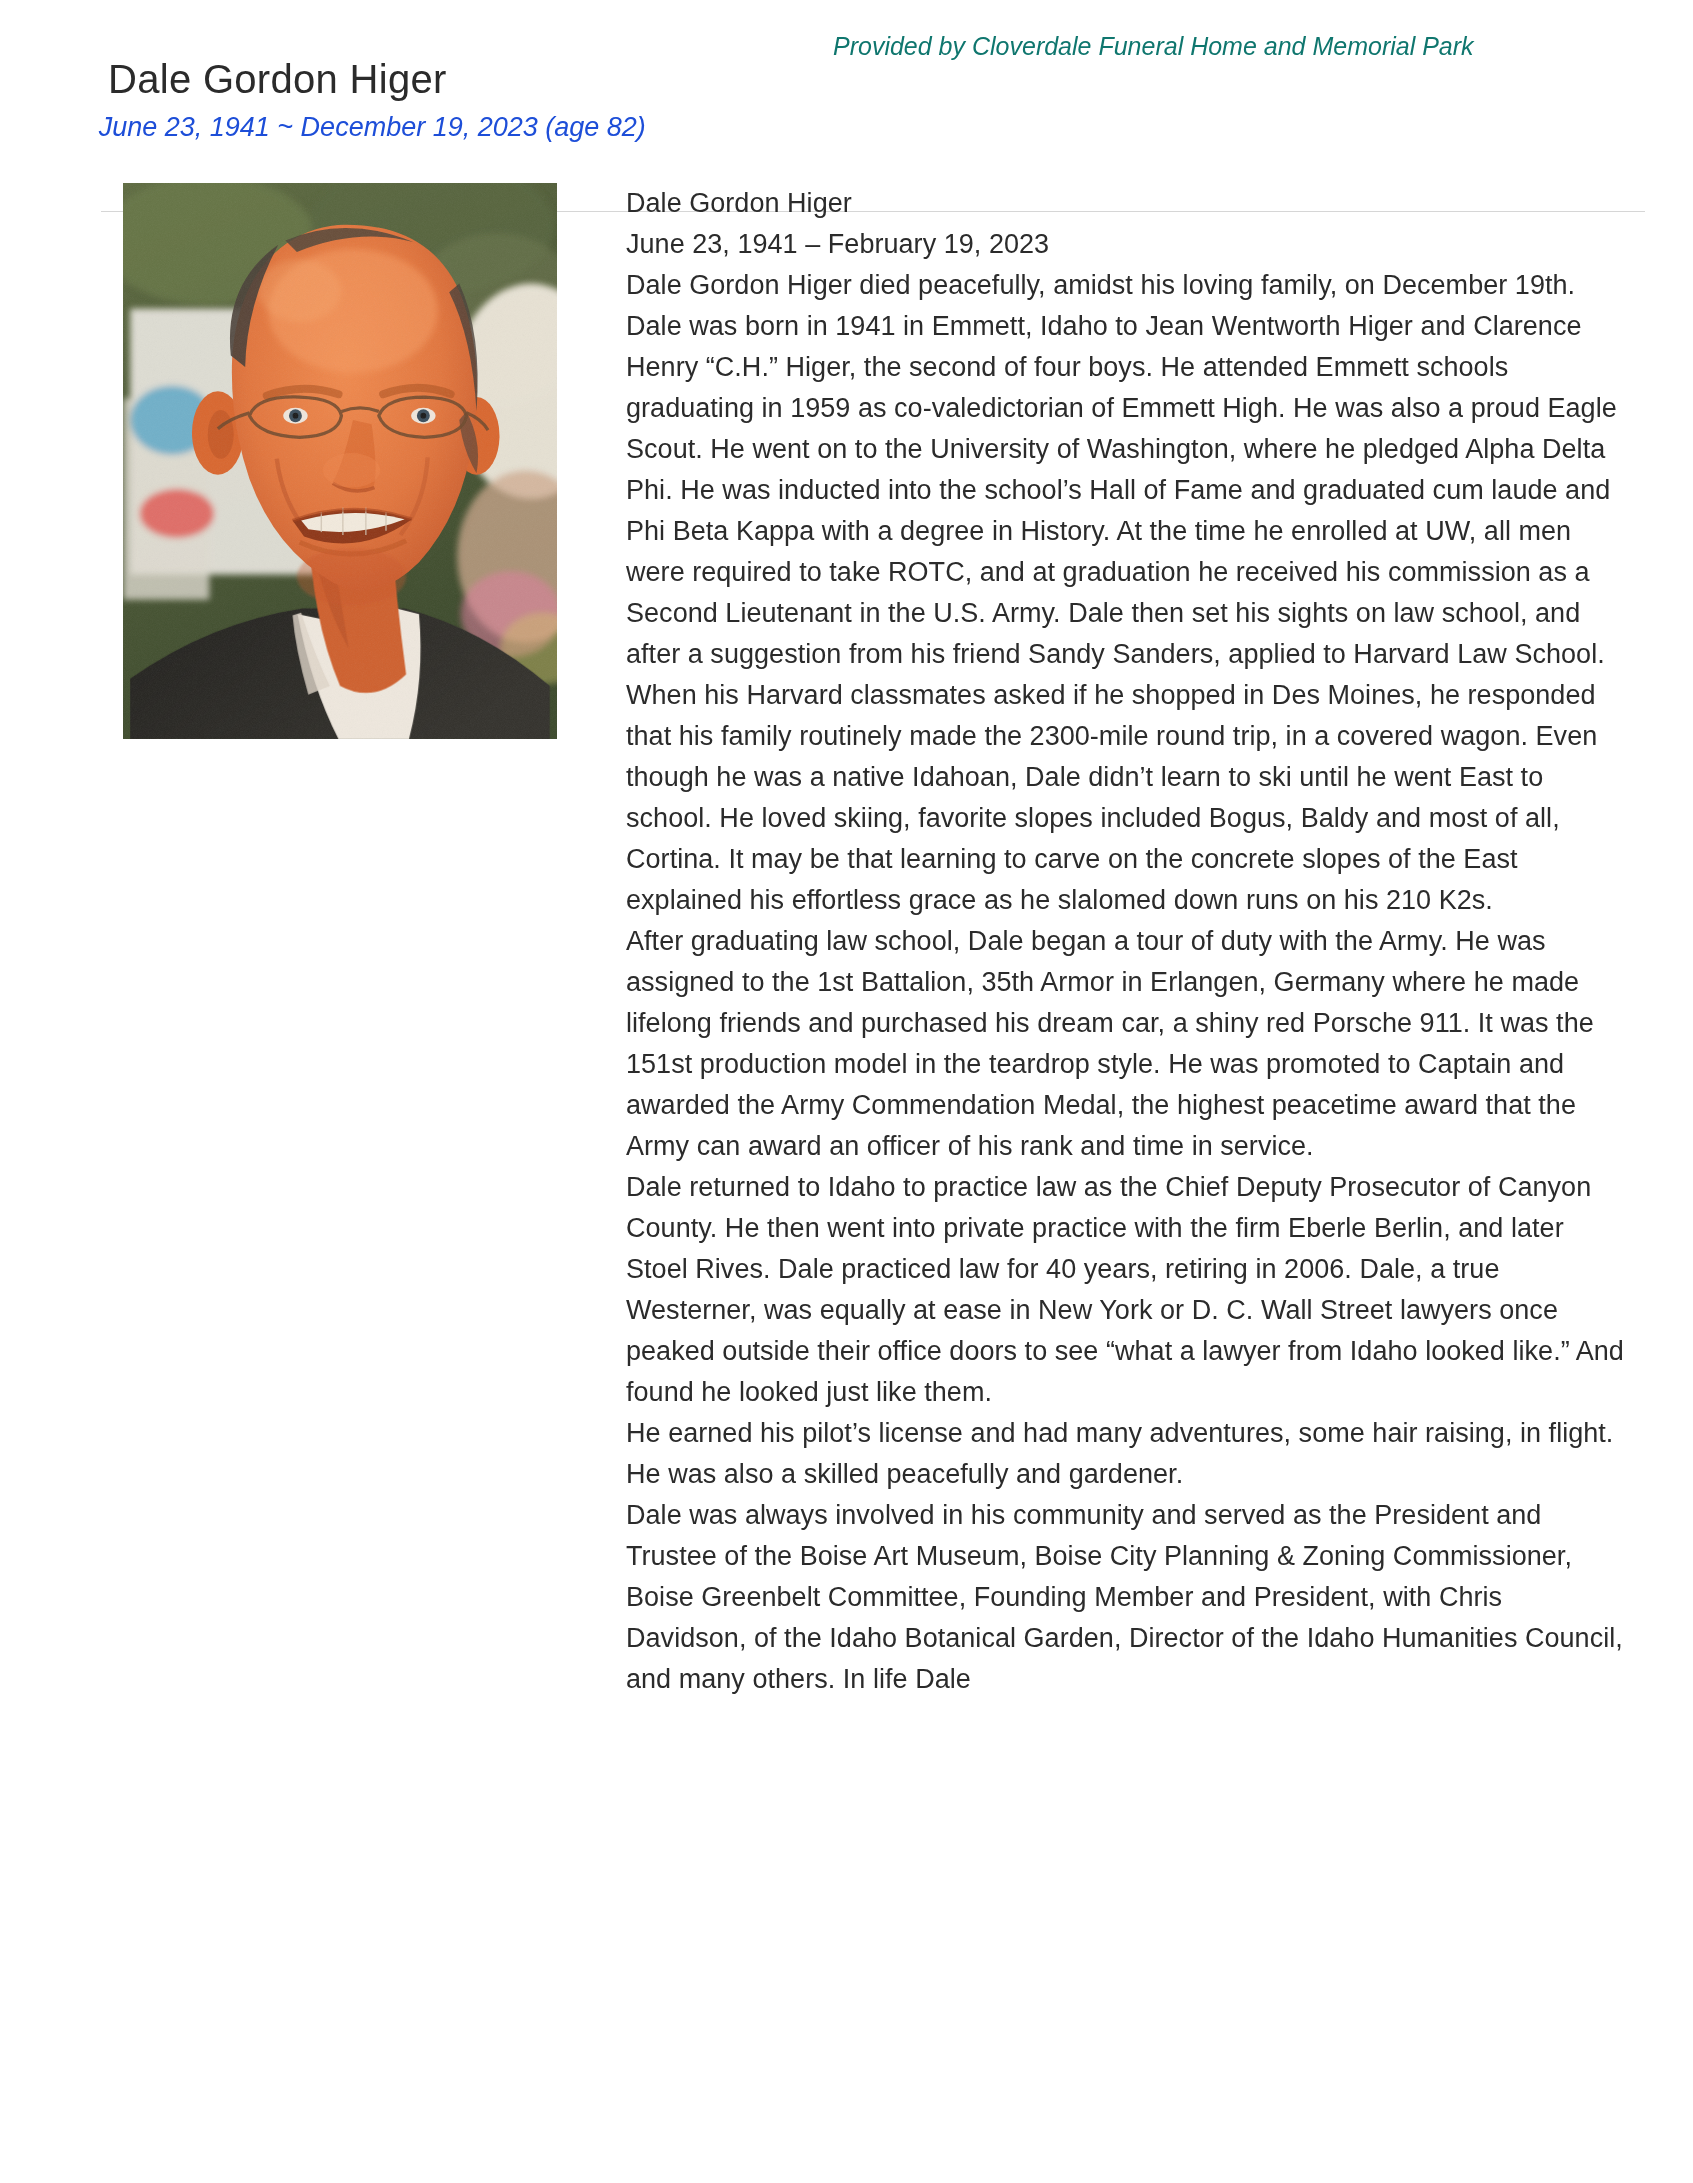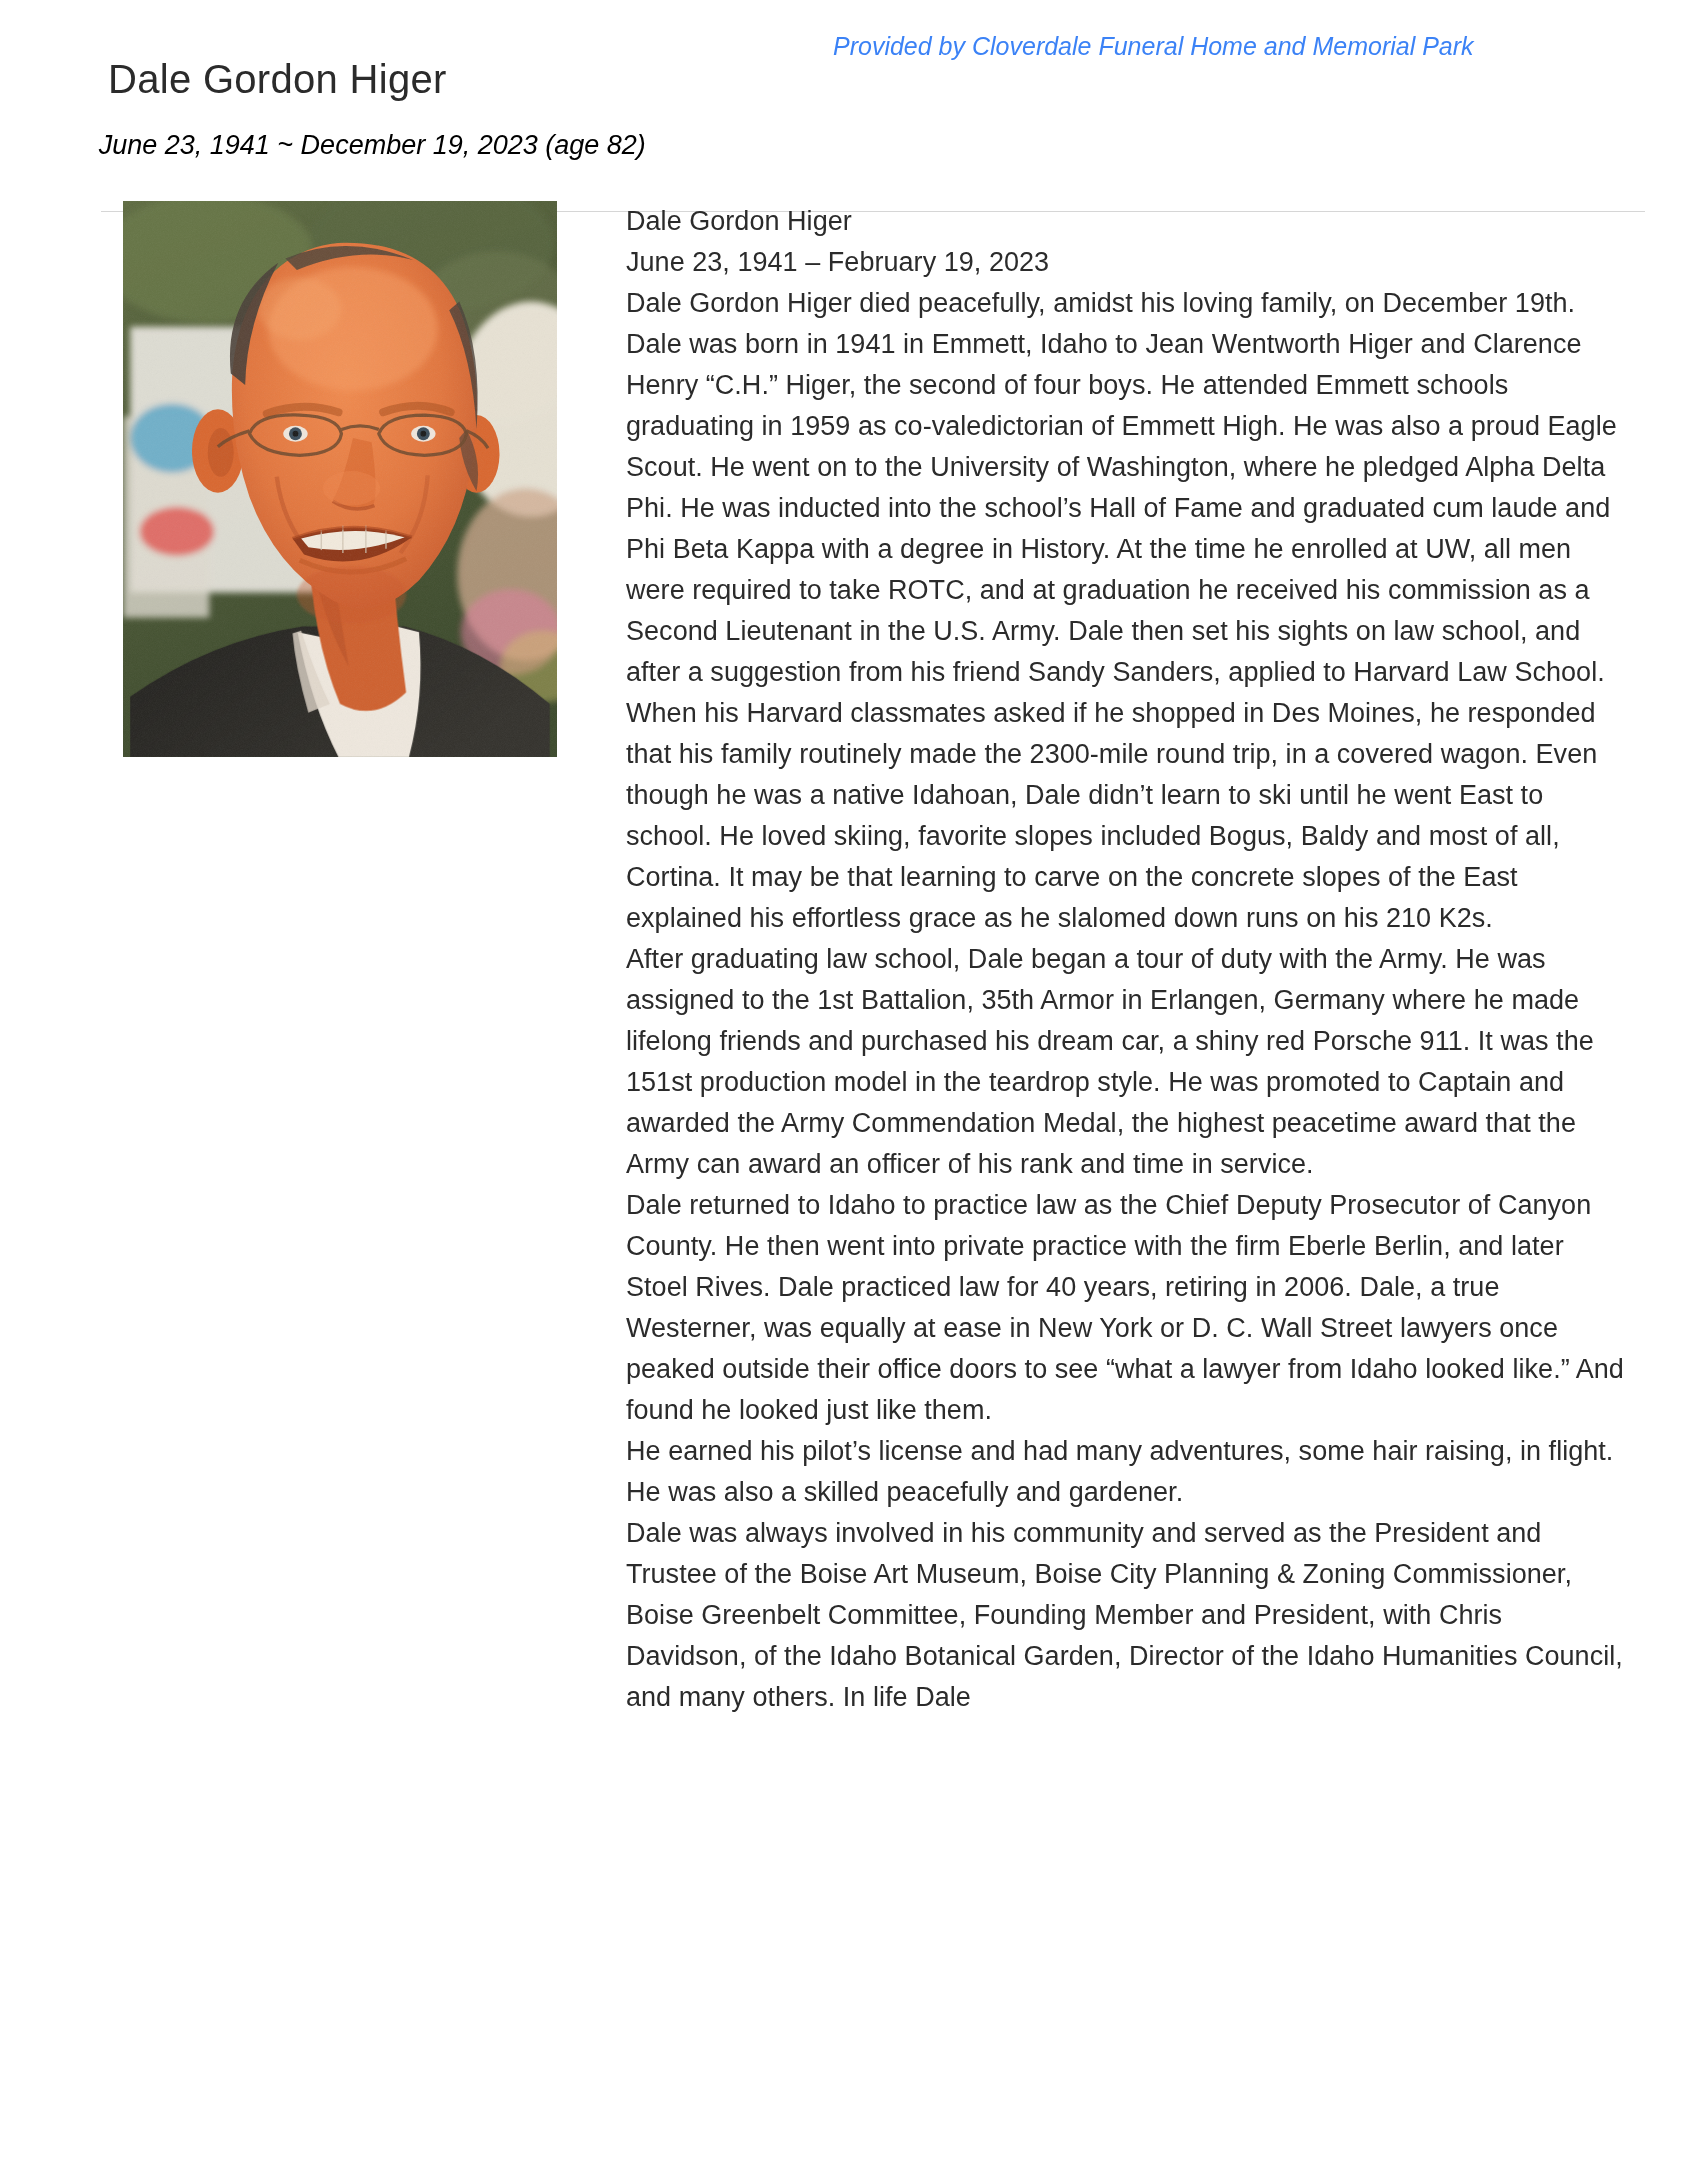--- a/index.html
+++ b/index.html
@@ -38,30 +38,30 @@
     letter-spacing: 0.3px;
     color: #2b2b2b;
     margin: 34px 0 0 0;
     line-height: 1.05;
     white-space: nowrap;
   }
   .life-dates {
     font-size: 27px;
     font-style: italic;
     font-weight: 400;
-    color: #000000;
-    margin: 30px 0 0 -9.3px;
+    color: #1d4ed8;
+    margin: 12px 0 0 -9.3px;
     line-height: 1.15;
     white-space: nowrap;
   }
   .provided-by {
     font-size: 25px;
     font-style: italic;
     font-weight: 400;
-    color: #3b82f6;
+    color: #0f766e;
     line-height: 1.42;
     width: 646px;
     margin-top: 0;
     padding-top: 4.3px;
   }
 
   .header-rule {
     position: absolute;
     left: 101px;
     top: 211px;

